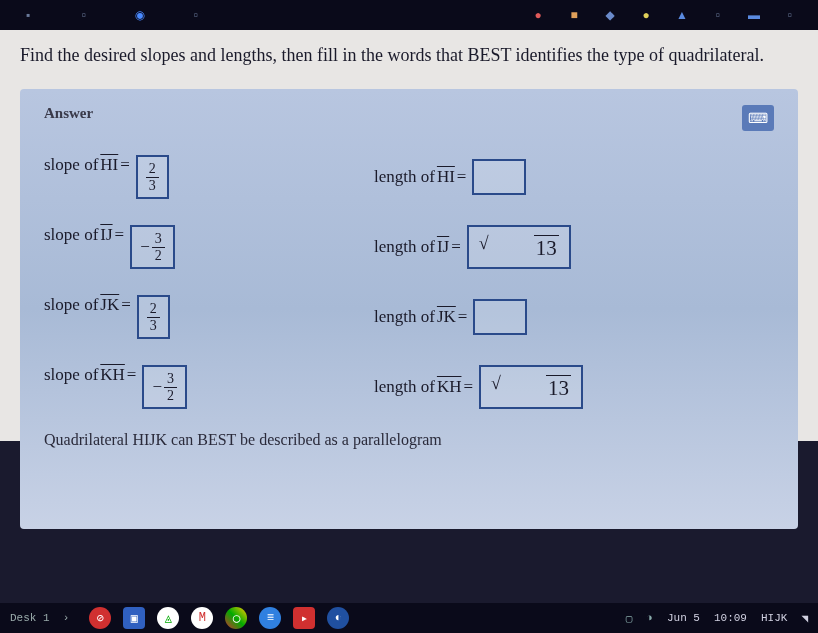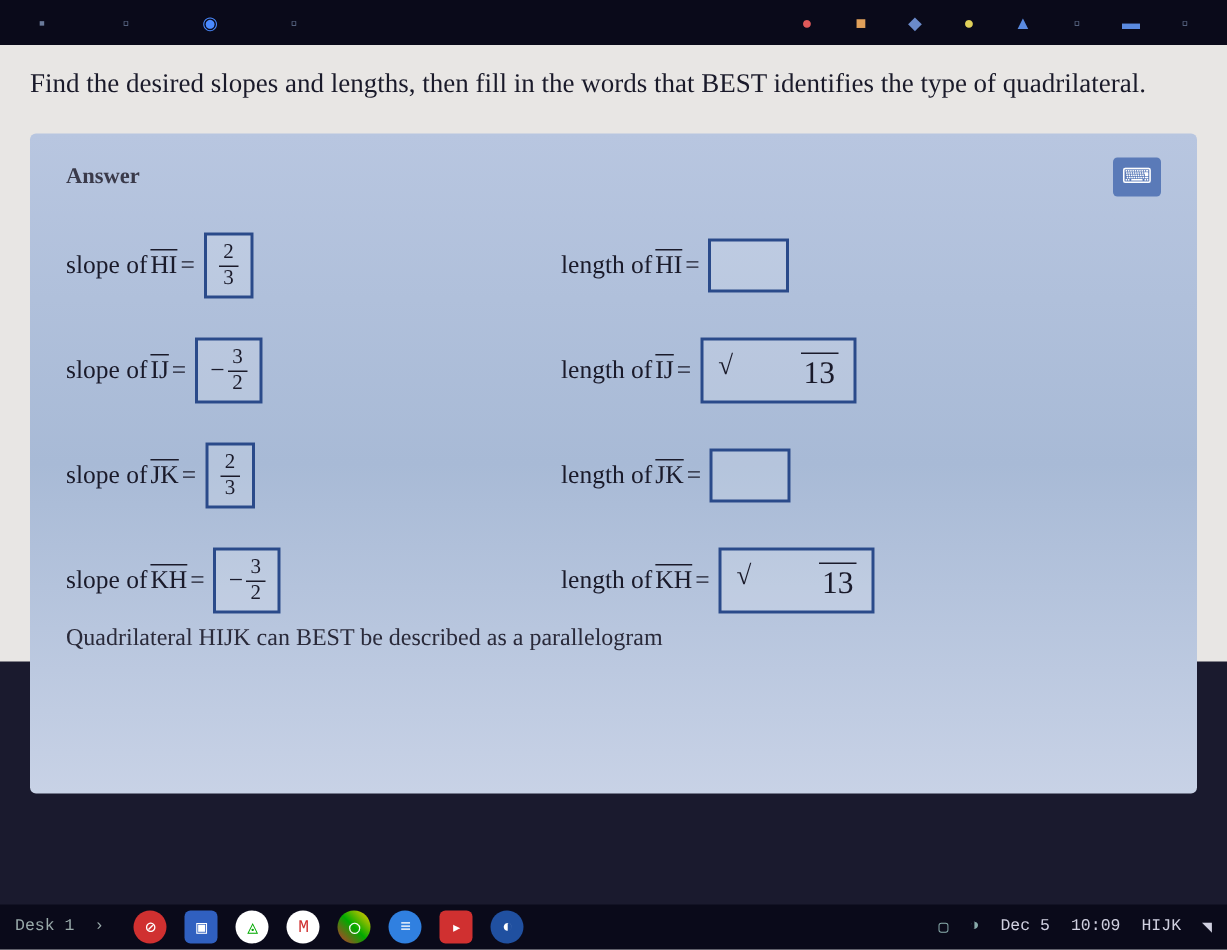--- a/index.html
+++ b/index.html
@@ -46,21 +46,20 @@
       background: linear-gradient(180deg, #b8c6e0 0%, #a8bad6 50%, #c8d2e6 100%);
       border-radius: 4px;
       padding: 16px 24px 0 24px;
       height: 440px;
       position: relative;
       overflow: hidden;
     }
     .answer-header {
       display: flex;
       justify-content: space-between;
-      align-items: center;
       margin-bottom: 24px;
     }
     .answer-label {
       font-size: 15px;
       color: #3a3a4a;
       font-weight: bold;
     }
     .keypad-icon {
       width: 32px; height: 26px;
       background: #5a7ab8;
@@ -74,21 +73,21 @@
       flex-direction: column;
       gap: 26px;
     }
     .row {
       display: flex;
       align-items: center;
     }
     .left-col {
       width: 330px;
       display: flex;
-      align-items: center;
+      align-items: flex-start;
       font-size: 17px;
       color: #1a1a2a;
     }
     .right-col {
       display: flex;
       align-items: center;
       font-size: 17px;
       color: #1a1a2a;
     }
     .overline {
@@ -127,21 +126,21 @@
       background: rgba(255,255,255,0.15);
       font-size: 16px;
       min-height: 36px;
       display: inline-flex;
       align-items: center;
     }
     .sqrt { display: inline-flex; align-items: flex-start; }
     .sqrt-sym { font-size: 18px; }
     .sqrt-arg { border-top: 1.5px solid #1a1a2a; padding: 0 2px; font-size: 21px; margin-top: 2px; margin-left: 45px; }
     .bottom-cut {
-      margin-top: 8px;
+      margin-top: 22px;
       font-size: 16px;
       color: #2a2a3a;
     }
     .taskbar {
       position: absolute;
       bottom: 0; left: 0; right: 0;
       height: 30px;
       background: #0a0a1a;
       display: flex;
       align-items: center;
@@ -296,18 +295,18 @@
   <span class="tb-icon" style="background:#3060c0;border-radius:4px">▣</span>
   <span class="tb-icon" style="background:#fff;color:#0a0">◬</span>
   <span class="tb-icon" style="background:#fff;color:#d03030">M</span>
   <span class="tb-icon" style="background:linear-gradient(45deg,#d03030,#0a0,#fc0)">◯</span>
   <span class="tb-icon" style="background:#3080e0">≡</span>
   <span class="tb-icon" style="background:#d03030;border-radius:4px">▸</span>
   <span class="tb-icon" style="background:#2050a0">◐</span>
   <div class="tb-right">
     <span style="color:#8aa">▢</span>
     <span style="color:#8aa">◑</span>
-    <span>Dec 5</span>
+    <span>Jun 5</span>
     <span>10:09</span>
     <span>HIJK</span>
     <span>◥</span>
   </div>
 </div>
 
 </body></html>

